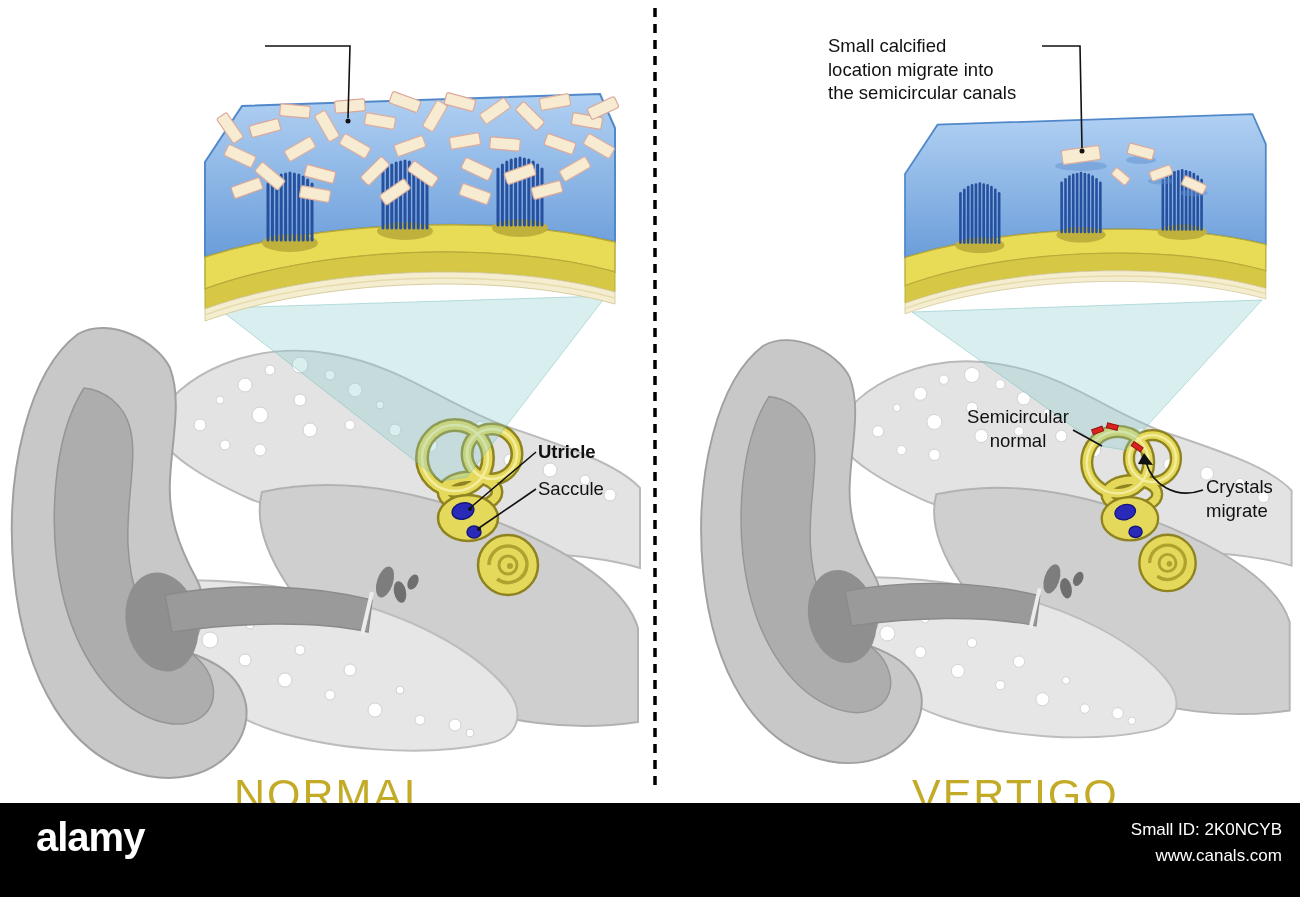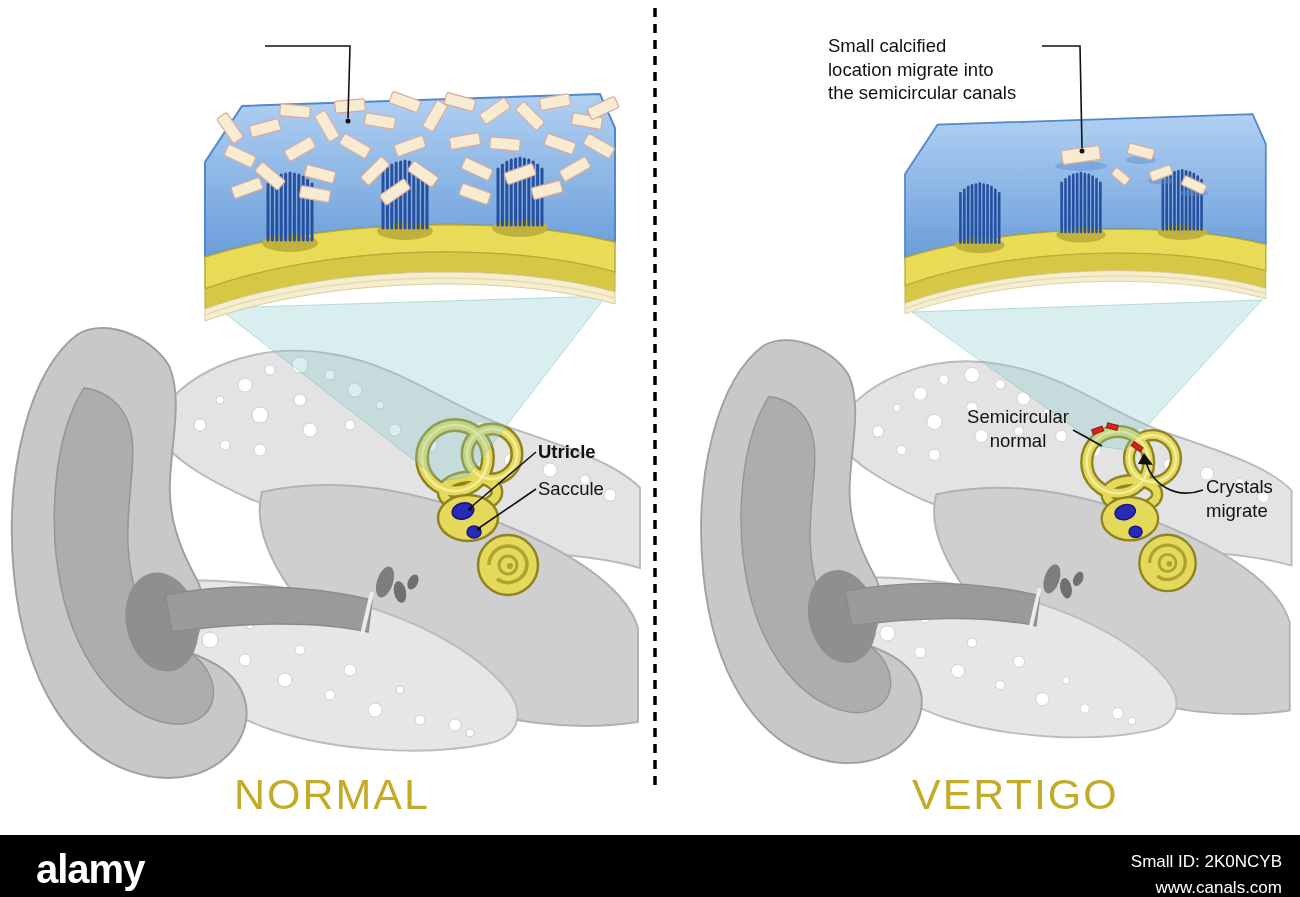--- a/index.html
+++ b/index.html
@@ -11,21 +11,21 @@
   .lbl {
     position:absolute; color:#111; font-size:18.5px; line-height:1.28;
     white-space:pre-line; z-index:5;
   }
   .lbl.center { text-align:center; }
   .caption {
     position:absolute; z-index:5; color:#c3ab28; font-size:43px;
     font-weight:500; letter-spacing:2px;margin-top:12px;
   }
   .footer {
-    position:absolute; left:0; right:0; bottom:0; height:62px;
+    position:absolute; left:0; right:0; bottom:0; height:94px;
     background:#000; z-index:10; color:#fff;
   }
   .brand {
     position:absolute; left:36px; top:12px; font-size:40px; font-weight:bold;
     letter-spacing:-1px;
   }
   .footer-meta {
     position:absolute; right:18px; top:14px; text-align:right;
     font-size:17px; line-height:1.55;
   }

